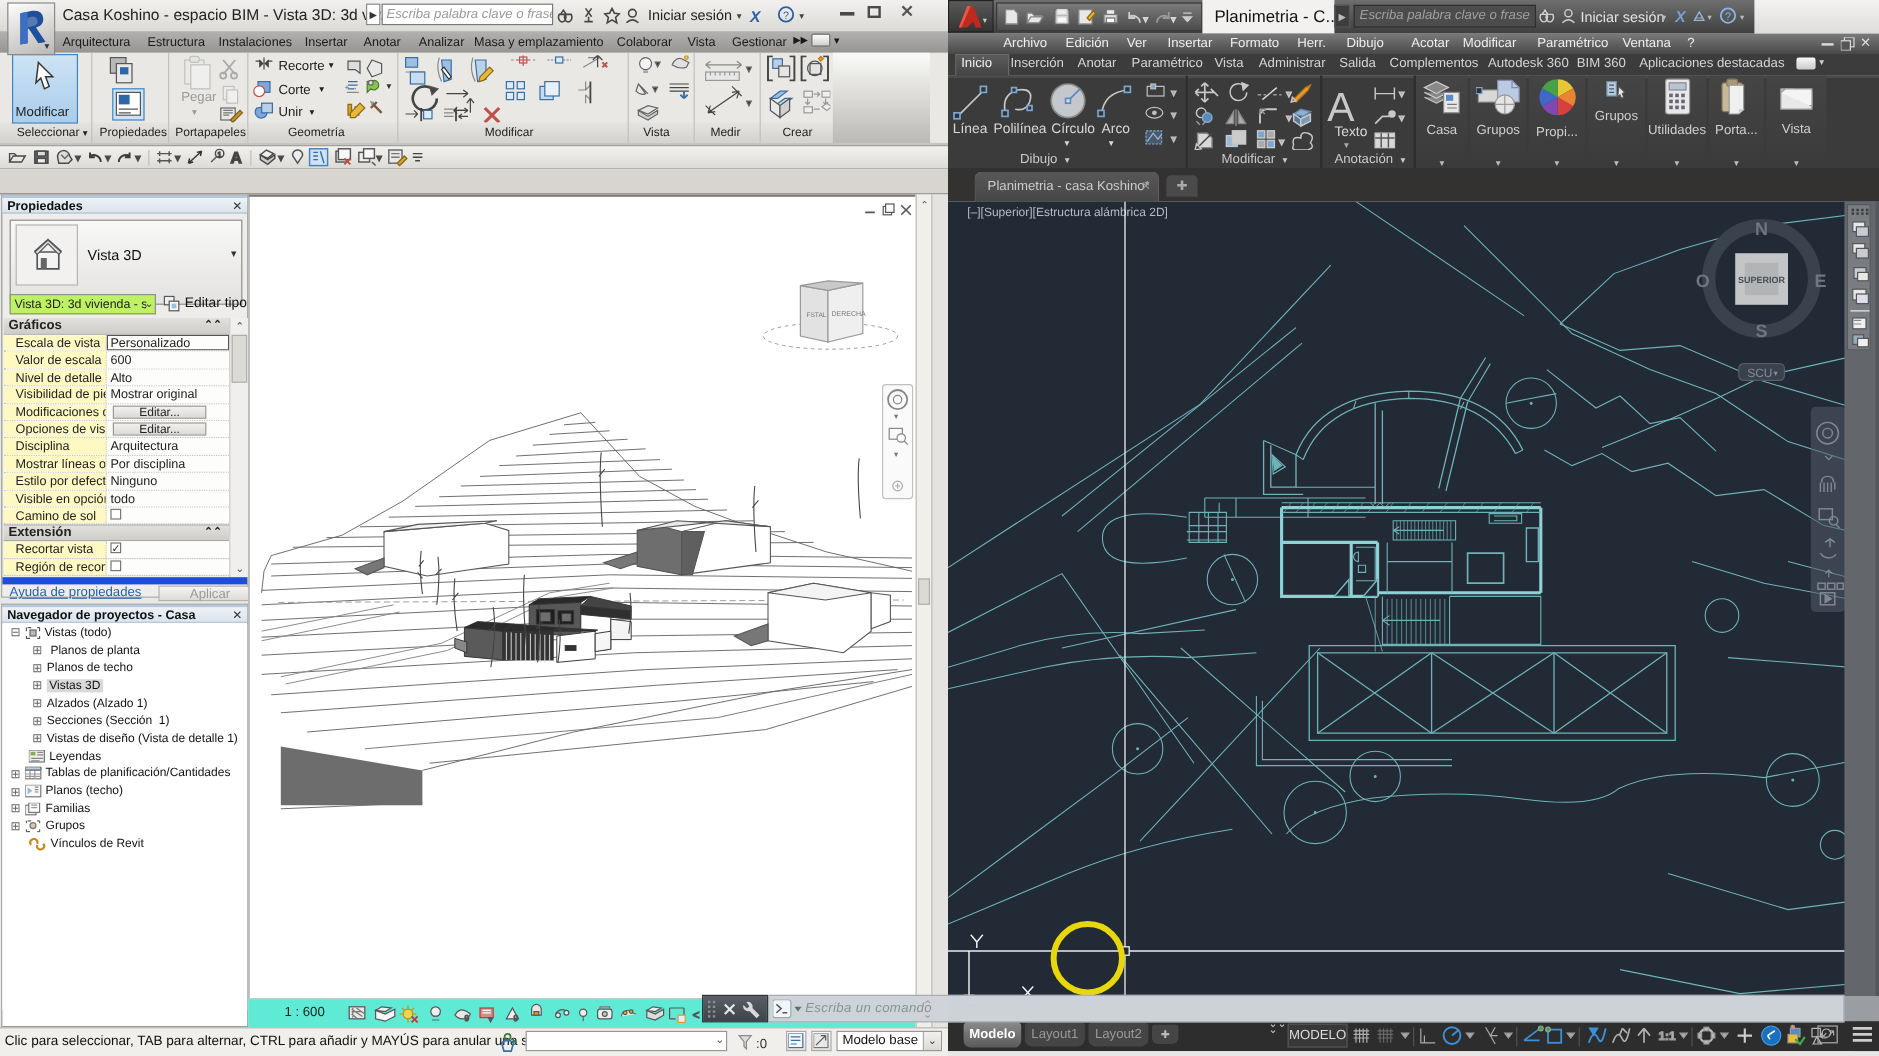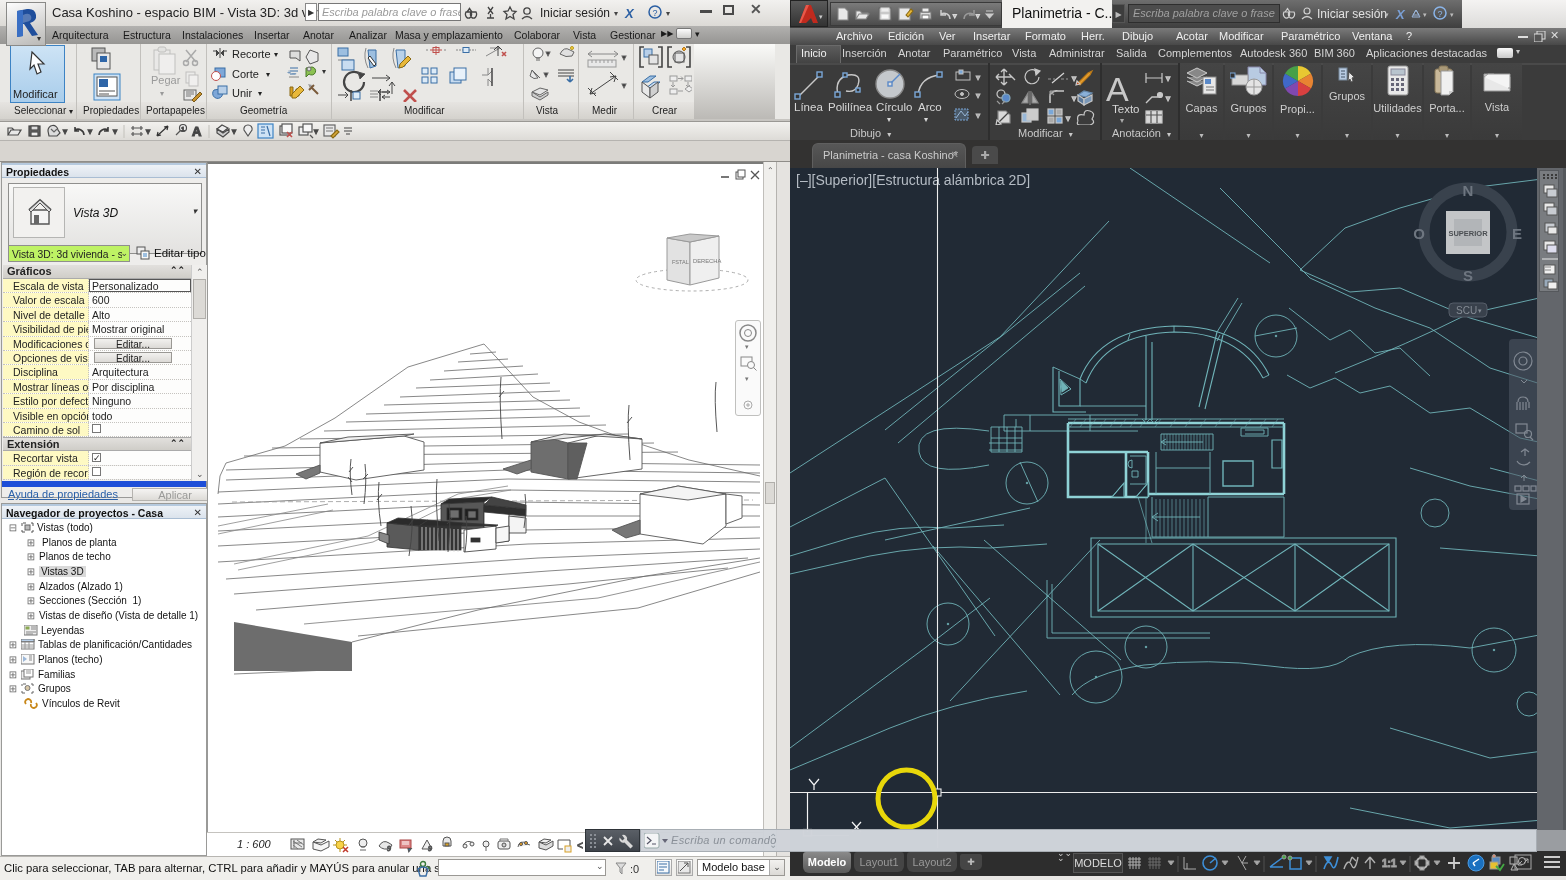--- a/index.html
+++ b/index.html
@@ -15,21 +15,21 @@
 #rv-ribbon-bottom{position:absolute;left:0;top:119px;width:790px;height:3px;background:#c7c5c1;border-bottom:1px solid #9a9894;}
 #rv-qat{position:absolute;left:0;top:122px;width:790px;height:19px;background:linear-gradient(#f2f1ee,#dddbd7);border-bottom:1px solid #b5b3af;}
 #rv-gap{position:absolute;left:0;top:141px;width:790px;height:21px;background:#d8d5d0;border-bottom:1px solid #8f8d89;}
 
 #pal-props{position:absolute;left:1px;top:162px;width:206px;height:336px;background:#eeedeb;border:1px solid #9a9a98;}
 #pal-nav{position:absolute;left:1px;top:503px;width:206px;height:353px;background:#fff;border:1px solid #9a9a98;}
 .pal-head{height:15px;background:linear-gradient(#eef2f7,#dbe3ec);border-bottom:1px solid #a9bdd3;border-top:2px solid #b5c9de;font-size:10.5px;color:#111;padding:1px 4px;position:relative;}
 .pal-head .x{position:absolute;right:4px;top:1px;font-size:10px;color:#333;}
 
 #rv-canvas{position:absolute;left:207px;top:162px;width:556px;height:670px;background:#fff;border-top:2px solid #7b7b79;border-left:1px solid #9a9a98;}
-#rv-vbar{position:absolute;left:207px;top:832px;width:556px;height:24px;background:#ffffff;border-top:1px solid #c5c3bf;font-size:11px;color:#222;font-style:italic;}
+#rv-vbar{position:absolute;left:207px;top:832px;width:556px;height:24px;background:#5eead4;border-top:1px solid #c5c3bf;font-size:11px;color:#222;}
 #rv-scroll{position:absolute;left:763px;top:162px;width:13px;height:694px;background:#f0efec;border-left:1px solid #c0beba;}
 #rv-frame{position:absolute;left:776px;top:162px;width:14px;height:694px;background:#e5e3e0;border-left:1px solid #b5b3af;}
 #rv-status{position:absolute;left:0;top:856px;width:790px;height:24px;background:#f0efec;border-top:1px solid #b7b5b1;font-size:11.3px;color:#111;}
 
 #acad{position:absolute;left:790px;top:0;width:776px;height:880px;background:#eceaea;}
 #ac-title{position:absolute;left:0;top:0;width:776px;height:28px;background:linear-gradient(#f4f3f2,#dddcda);}
 #ac-dark{position:absolute;left:0;top:0;width:672px;height:28px;background:linear-gradient(#6e6e6e,#3f3f3f);}
 #ac-menu{position:absolute;left:0;top:28px;width:776px;height:17px;background:linear-gradient(#7a7a7a,#484848);font-size:11px;color:#efefef;}
 #ac-rtabs{position:absolute;left:0;top:45px;width:776px;height:18px;background:#3c3c3c;font-size:11px;color:#d5d5d5;}
 #ac-ribbon{position:absolute;left:0;top:63px;width:776px;height:77px;background:#3b3b3b;color:#d8d8d8;}
@@ -391,21 +391,21 @@
               <path d="M8 13 l6 -6 2 2 -6 6 z" fill="#d8a83a" stroke="#8a6a14"></path>
             </g>
         <path d="M338 5 h8 M338 8 h8 M340 11 h4" stroke="#444"></path>
       </g>
     </svg>
   </div>
   <div id="rv-gap"></div>
   <div id="pal-props">
     <div class="pal-head"><b style="font-weight:bold;">Propiedades</b><span class="x">✕</span></div>
 
-    <div class="abs" style="left:6px;top:20px;width:194px;height:71px;background:linear-gradient(#f8f8f7,#e3e2e0);border:1px solid #8f8f8d;font-style:italic;">
+    <div class="abs" style="left:6px;top:20px;width:194px;height:71px;background:linear-gradient(#f8f8f7,#e3e2e0);border:1px solid #8f8f8d;">
       <div class="abs" style="left:4px;top:3px;width:52px;height:51px;background:#f2f1ef;border:1px solid #b5b5b3;"></div>
       <svg class="abs" style="left:16px;top:12px;" width="30" height="32" viewBox="0 0 30 32">
         <path d="M4 14 L15 4 L26 14" fill="none" stroke="#555" stroke-width="2"></path>
         <path d="M6 14 h18 v14 h-18 z" fill="#f4f4f4" stroke="#555" stroke-width="1.4"></path>
         <path d="M4 14 L15 4 L26 14 l-2 2 L15 7 L6 16 z" fill="#ddd" stroke="#555"></path>
         <rect x="9" y="19" width="5" height="9" fill="#666"></rect>
       </svg>
       <span class="abs" style="left:64px;top:22px;font-size:12px;color:#111;">Vista 3D</span>
       <span class="abs" style="right:4px;top:22px;font-size:9px;color:#333;">▾</span>
     </div>
@@ -1038,21 +1038,21 @@
     <span class="abs" style="left:322px;top:64px;font-size:11px;color:#c9c9c9;">Anotación&nbsp; <span style="font-size:8px;">▾</span></span>
     <span class="abs" style="left:388px;top:0;width:2px;height:77px;background:#2e2e2e;"></span>
 
     <div class="acpanel" style="left:390px;width:43px;">
       <svg width="34" height="32" viewBox="0 0 34 32" style="margin-top:2px;">
         <path d="M2 8 l10 -5 10 5 -10 5 z M2 12 l10 5 10 -5 M2 16 l10 5 10 -5" stroke="#ccc" fill="#888"></path>
         <rect x="18" y="12" width="13" height="17" fill="#e8e8e8" stroke="#888"></rect>
             <rect x="20" y="14" width="6" height="5" fill="#5a89c8"></rect>
             <path d="M21 22 h8 M21 25 h8" stroke="#777"></path>
       </svg>
-      <div class="aclbl">Capas</div><div class="acarr">▾</div>
+      <div class="aclbl">Casa</div><div class="acarr">▾</div>
     </div>
     <div class="acpanel" style="left:435px;width:47px;">
       <svg width="38" height="32" viewBox="0 0 38 32" style="margin-top:2px;">
         <path d="M18 2 h12 l6 6 v12 h-18 z" fill="#b8cbe2" stroke="#88a"></path>
             <path d="M30 2 v6 h6" fill="none" stroke="#88a"></path>
         <rect x="2" y="10" width="16" height="10" fill="#d8d8d8" stroke="#999"></rect>
             <rect x="0" y="8" width="5" height="5" fill="#333" stroke="#7aa7d8"></rect>
         <circle cx="24" cy="22" r="8" fill="#e4e4e4" stroke="#999"></circle>
             <path d="M24 14 v16 M16 22 h16" stroke="#999"></path>
       </svg>
@@ -1116,21 +1116,21 @@
     </div>
   </div>
   <div id="ac-ftabs">
     <div class="abs" style="left:22px;top:3px;width:154px;height:25px;background:linear-gradient(#575757,#474747);border:1px solid #5f5f5f;border-bottom:none;border-radius:6px 6px 0 0;color:#ccc;font-size:11px;">
       <span class="abs" style="left:10px;top:5px;">Planimetria - casa Koshino*</span>
       <span class="abs" style="right:6px;top:5px;color:#999;font-size:10px;">✕</span>
     </div>
     <div class="abs" style="left:182px;top:6px;width:26px;height:18px;background:#4a4a4a;border-radius:4px 4px 0 0;color:#aaa;text-align:center;font-size:11px;line-height:18px;">✚</div>
   </div>
   <div id="ac-canvas">
-    <span class="abs" style="left:6px;top:4px;font-size:14px;color:#b5bcc4;">[–][Superior][Estructura alámbrica 2D]</span>
+    <span class="abs" style="left:16px;top:4px;font-size:10px;color:#b5bcc4;">[–][Superior][Estructura alámbrica 2D]</span>
     <svg width="776" height="684" viewBox="0 0 776 684" style="position:absolute;left:0;top:0;">
       <g stroke="#6fb3b8" stroke-width="0.9" fill="none">
 
         <path d="M0 305 L210 169 L319 53"></path>
         <path d="M95 262 L290 105"></path>
         <path d="M108 275 L295 118"></path>
         <path d="M0 359 L95 310 L152 392 L205 468"></path>
 
         <path d="M199 263 Q124 252 129 284 Q133 310 199 297"></path>
 

